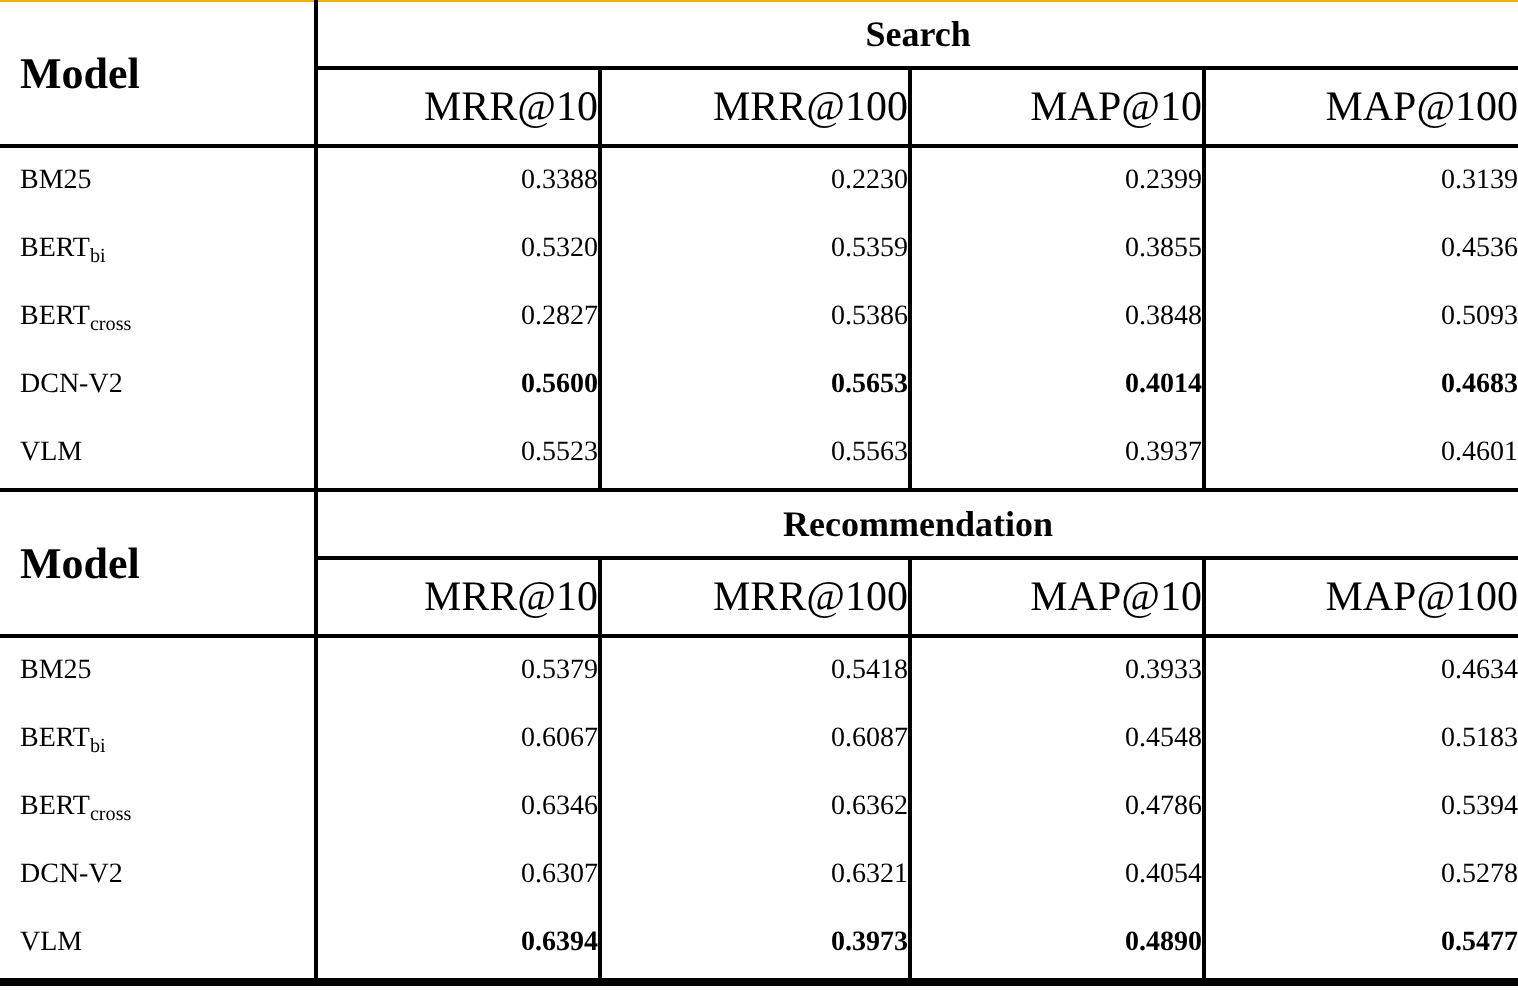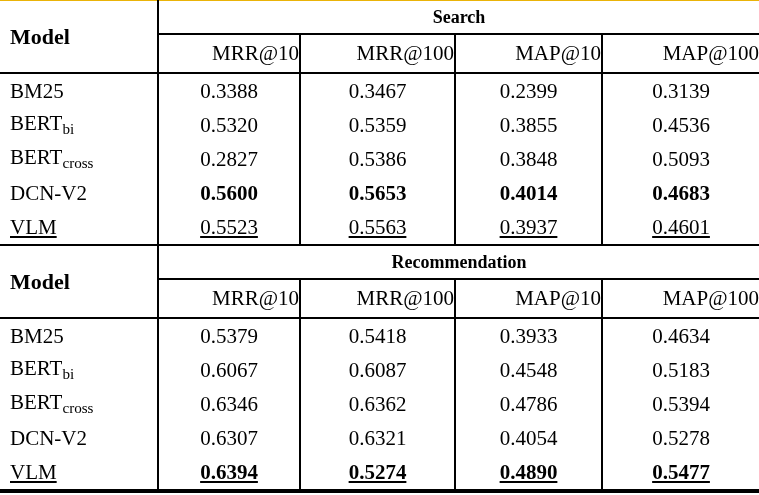--- a/index.html
+++ b/index.html
@@ -47,34 +47,33 @@
   }
   th.metric {
     text-align: right;
     font-size: 21px;
     height: 37px;
     border-left: 2px solid #000000;
     border-bottom: 2px solid #000000;
   }
   
   td {
-    font-size: 21px;
+    font-size: 14px;
     height: 34px;
   }
   td.model-name {
     text-align: left;
     padding-left: 10px;
   }
   td.value {
-    text-align: center;
+    text-align: right;
     border-left: 2px solid #000000;
   }
   tr.section-last td {
     border-bottom: 2px solid #000000;
-    text-decoration: underline;
   }
   td.value.bold {
     font-weight: bold;
   }
   .sub {
     font-size: 0.72em;
     vertical-align: -0.28em;
   }
 </style>
 </head>
@@ -96,21 +95,21 @@
         </tr>
         <tr class="metrics-row">
           <th class="metric">MRR@10</th>
           <th class="metric">MRR@100</th>
           <th class="metric">MAP@10</th>
           <th class="metric">MAP@100</th>
         </tr>
         <tr class="data-row">
           <td class="model-name"><span class="base">BM25</span></td>
           <td class="value">0.3388</td>
-          <td class="value">0.3467</td>
+          <td class="value">0.2230</td>
           <td class="value">0.2399</td>
           <td class="value">0.3139</td>
         </tr>
         <tr class="data-row">
           <td class="model-name"><span class="base">BERT</span><span class="sub">bi</span></td>
           <td class="value">0.5320</td>
           <td class="value">0.5359</td>
           <td class="value">0.3855</td>
           <td class="value">0.4536</td>
         </tr>
@@ -169,19 +168,19 @@
         <tr class="data-row">
           <td class="model-name"><span class="base">DCN-V2</span></td>
           <td class="value">0.6307</td>
           <td class="value">0.6321</td>
           <td class="value">0.4054</td>
           <td class="value">0.5278</td>
         </tr>
         <tr class="data-row section-last">
           <td class="model-name"><span class="base">VLM</span></td>
           <td class="value bold">0.6394</td>
-          <td class="value bold">0.5274</td>
+          <td class="value bold">0.3973</td>
           <td class="value bold">0.4890</td>
           <td class="value bold">0.5477</td>
         </tr>
       </tbody>
   </table>
 </div>
 
 </body></html>

